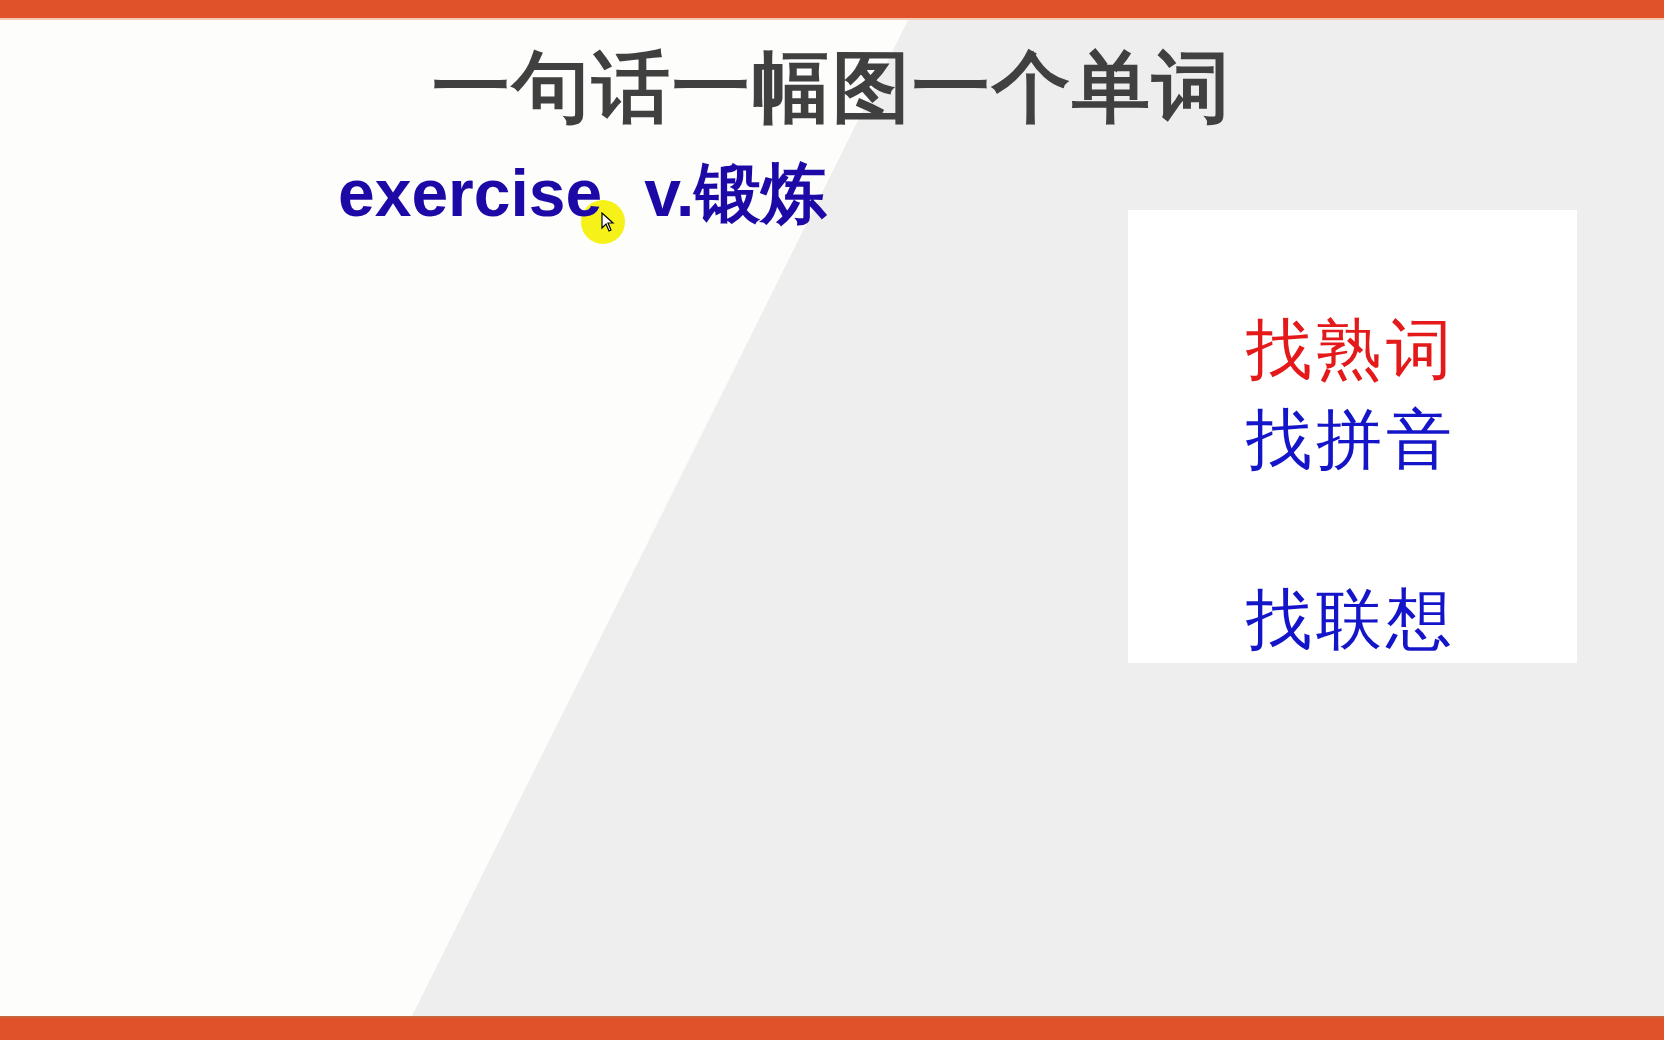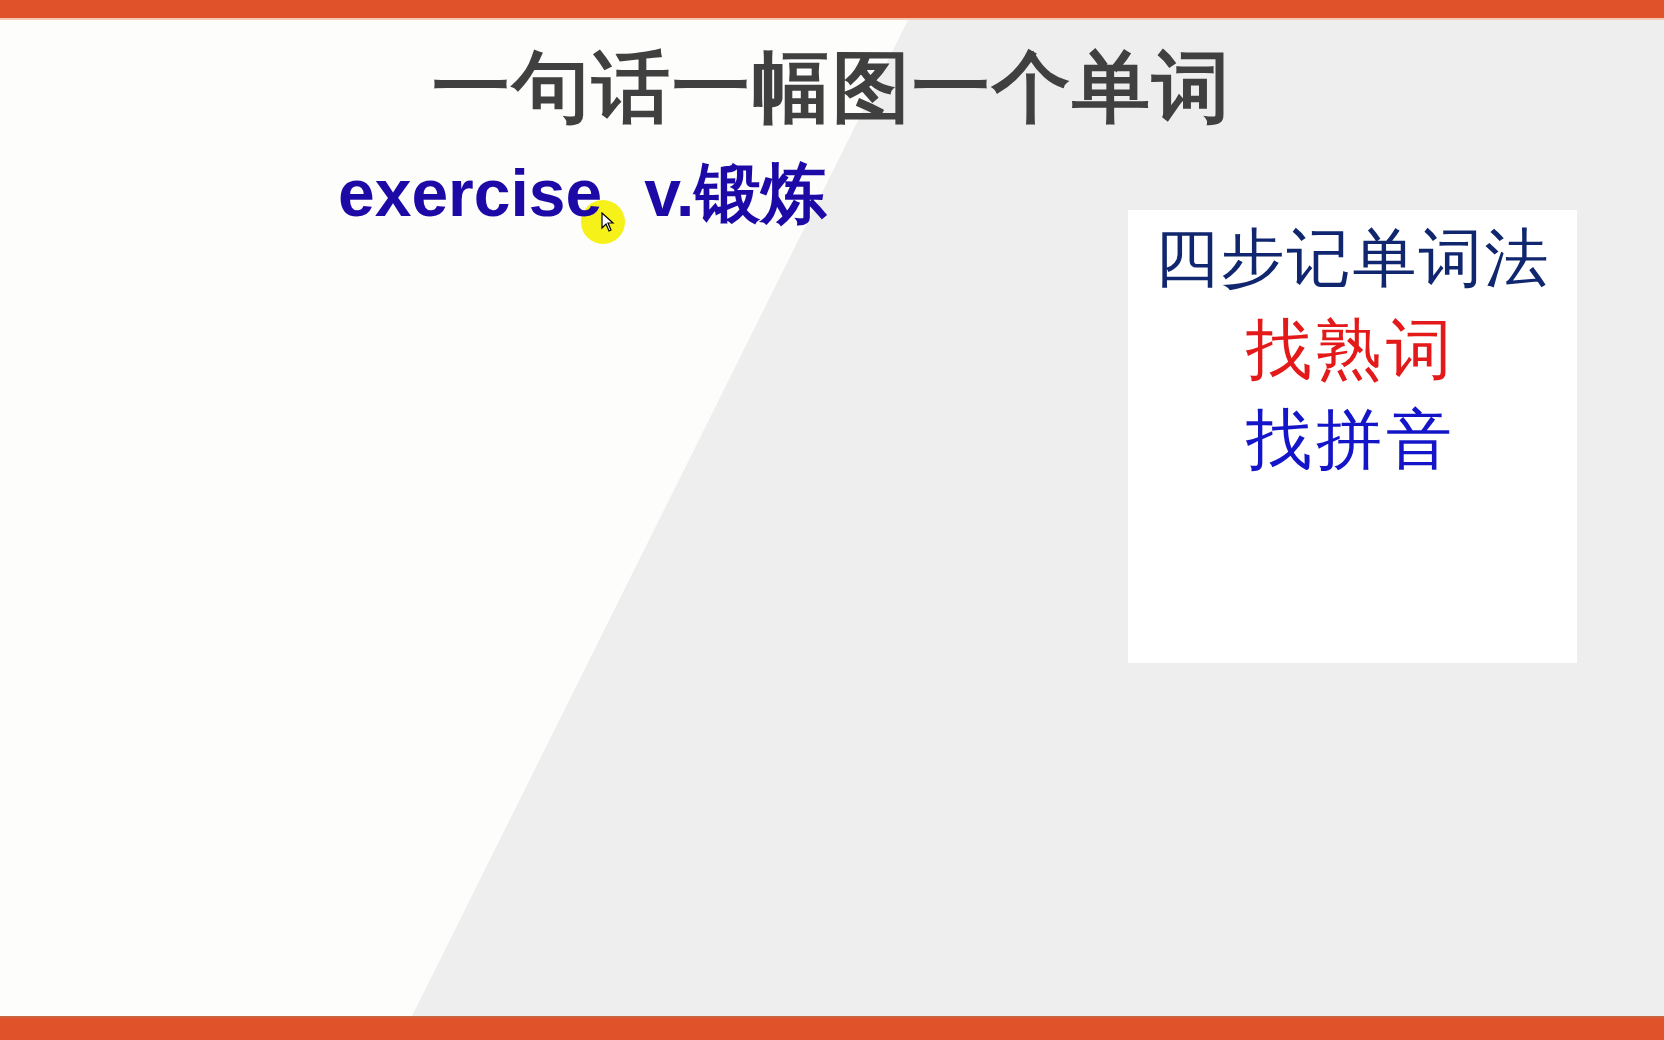--- a/index.html
+++ b/index.html
@@ -71,16 +71,16 @@
 
 <div class="word-line">
   <span>exercise</span><span class="pos">v.锻炼</span>
 </div>
 
 <svg class="cursor-arrow" viewBox="0 0 14 20">
   <path d="M1 1 L1 16 L5 12 L8 19 L10 18 L7 11 L12 11 Z" fill="#ffffff" stroke="#000000" stroke-width="1.2"></path>
 </svg>
 
 <div class="steps-box">
-  <div class="steps-title">四步记单词法</div>
   <div class="step red" style="top:100px;">找熟词</div>
   <div class="step blue" style="top:190px;">找拼音</div>
+  <div class="step blue" style="top:370px;">找联想</div>
 </div>
 
 </body></html>

